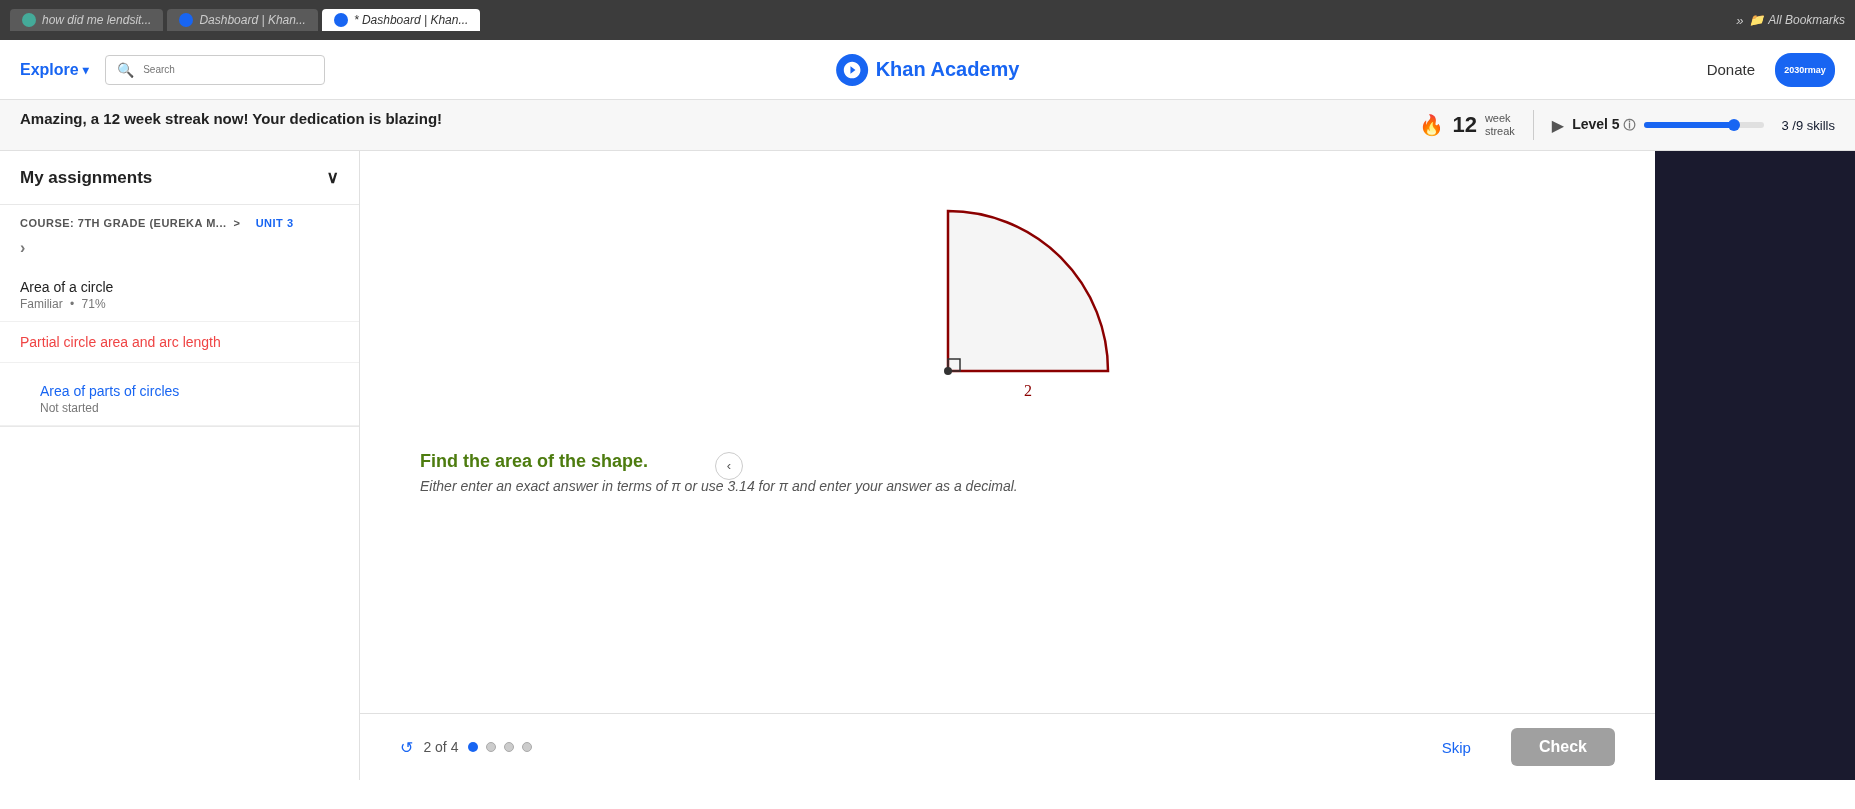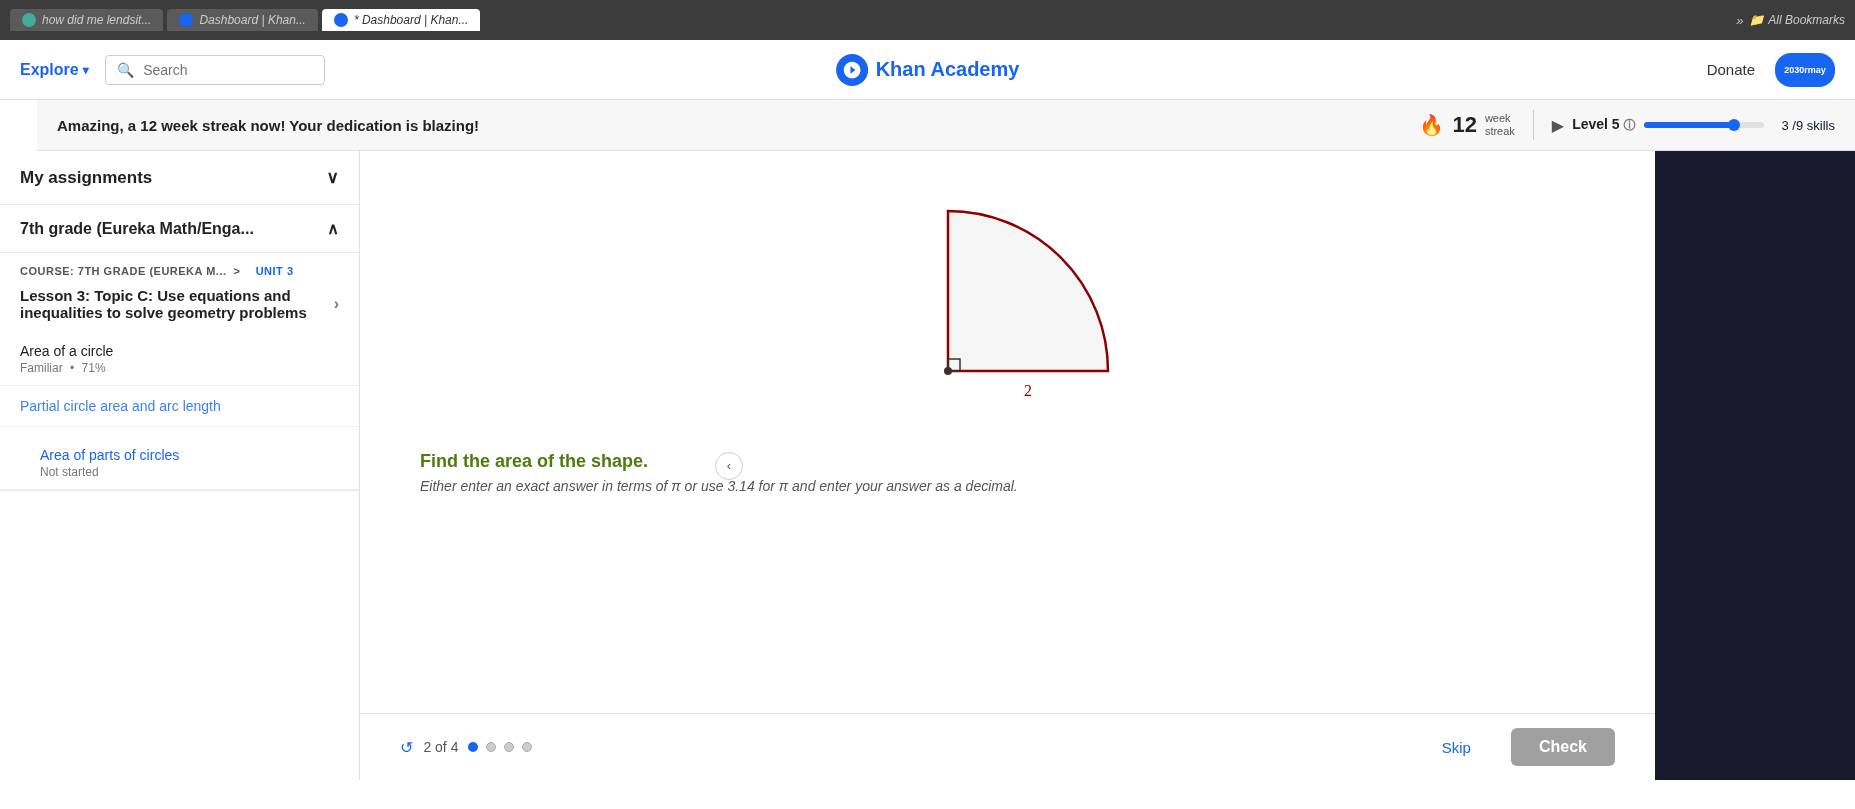--- a/index.html
+++ b/index.html
@@ -57,21 +57,21 @@
       display: flex;
       align-items: center;
       border: 1px solid #ccc;
       border-radius: 4px;
       padding: 6px 12px;
       width: 220px;
       gap: 8px;
       background: #fff;
     }
     .search-box-icon { color: #555; font-size: 14px; }
-    .search-box input { border: none; outline: none; font-size: 14px; color: #a21caf; width: 100%; }
+    .search-box input { border: none; outline: none; font-size: 10px; color: #a21caf; width: 100%; }
     .ka-logo {
       position: absolute;
       left: 50%;
       transform: translateX(-50%);
       display: flex;
       align-items: center;
       gap: 8px;
       font-size: 20px;
       font-weight: 700;
       color: #1865f2;
@@ -112,25 +112,24 @@
       font-weight: 600;
       cursor: pointer;
     }
 
     
     .streak-banner {
       background: #f7f7f7;
       border-bottom: 1px solid #e0e0e0;
       padding: 10px 20px;
       display: flex;
-      align-items: center;
+      align-items: flex-start;
       font-size: 15px;
       font-weight: 500;
       gap: 20px;
-      margin-left: 37px;
     }
     .streak-banner-text { color: #222; font-size: 15px; font-weight: 600; }
     .streak-info {
       display: flex;
       align-items: center;
       gap: 8px;
       margin-left: auto;
     }
     .streak-fire { font-size: 20px; }
     .streak-number { font-size: 22px; font-weight: 700; color: #222; }
@@ -209,21 +208,21 @@
     .skill-item {
       padding: 10px 20px;
       border-bottom: 1px solid #f0f0f0;
     }
     .skill-item-title { font-size: 14px; color: #222; font-weight: 500; }
     .skill-item-meta { font-size: 12px; color: #777; margin-top: 2px; }
     .skill-item-meta .dot { margin: 0 4px; }
     .skill-item-partial {
       padding: 12px 20px;
       font-size: 14px;
-      color: #3b82f6;
+      color: #ef4444;
       border-bottom: 1px solid #f0f0f0;
     }
     .skill-item-link {
       padding: 10px 20px;
       font-size: 14px;
       color: #1865f2;
       cursor: pointer;
       font-weight: 500;
     }
     .skill-item-link-meta { font-size: 12px; color: #777; margin-top: 2px; }
@@ -398,31 +397,26 @@
 <div class="main-layout">
 
   <div class="sidebar">
     <div class="sidebar-section">
       <div class="sidebar-assignments-header">
         <span>My assignments</span>
         <span>∨</span>
       </div>
     </div>
     <div class="sidebar-section">
-      <div class="sidebar-grade-header">
-        <span>7th grade (Eureka Math/Enga...</span>
-        <span>∧</span>
-      </div>
       <div class="course-breadcrumb">
         <span>COURSE: 7TH GRADE (EUREKA M...</span>
         &nbsp;&gt;&nbsp;
         <a>UNIT 3</a>
       </div>
       <div class="lesson-title">
-        <span>Lesson 3: Topic C: Use equations and inequalities to solve geometry problems</span>
         <span class="lesson-title-chevron">›</span>
       </div>
       <div class="skill-item">
         <div class="skill-item-title">Area of a circle</div>
         <div class="skill-item-meta">
           <span>Familiar</span>
           <span class="dot">•</span>
           <span>71%</span>
         </div>
       </div>

